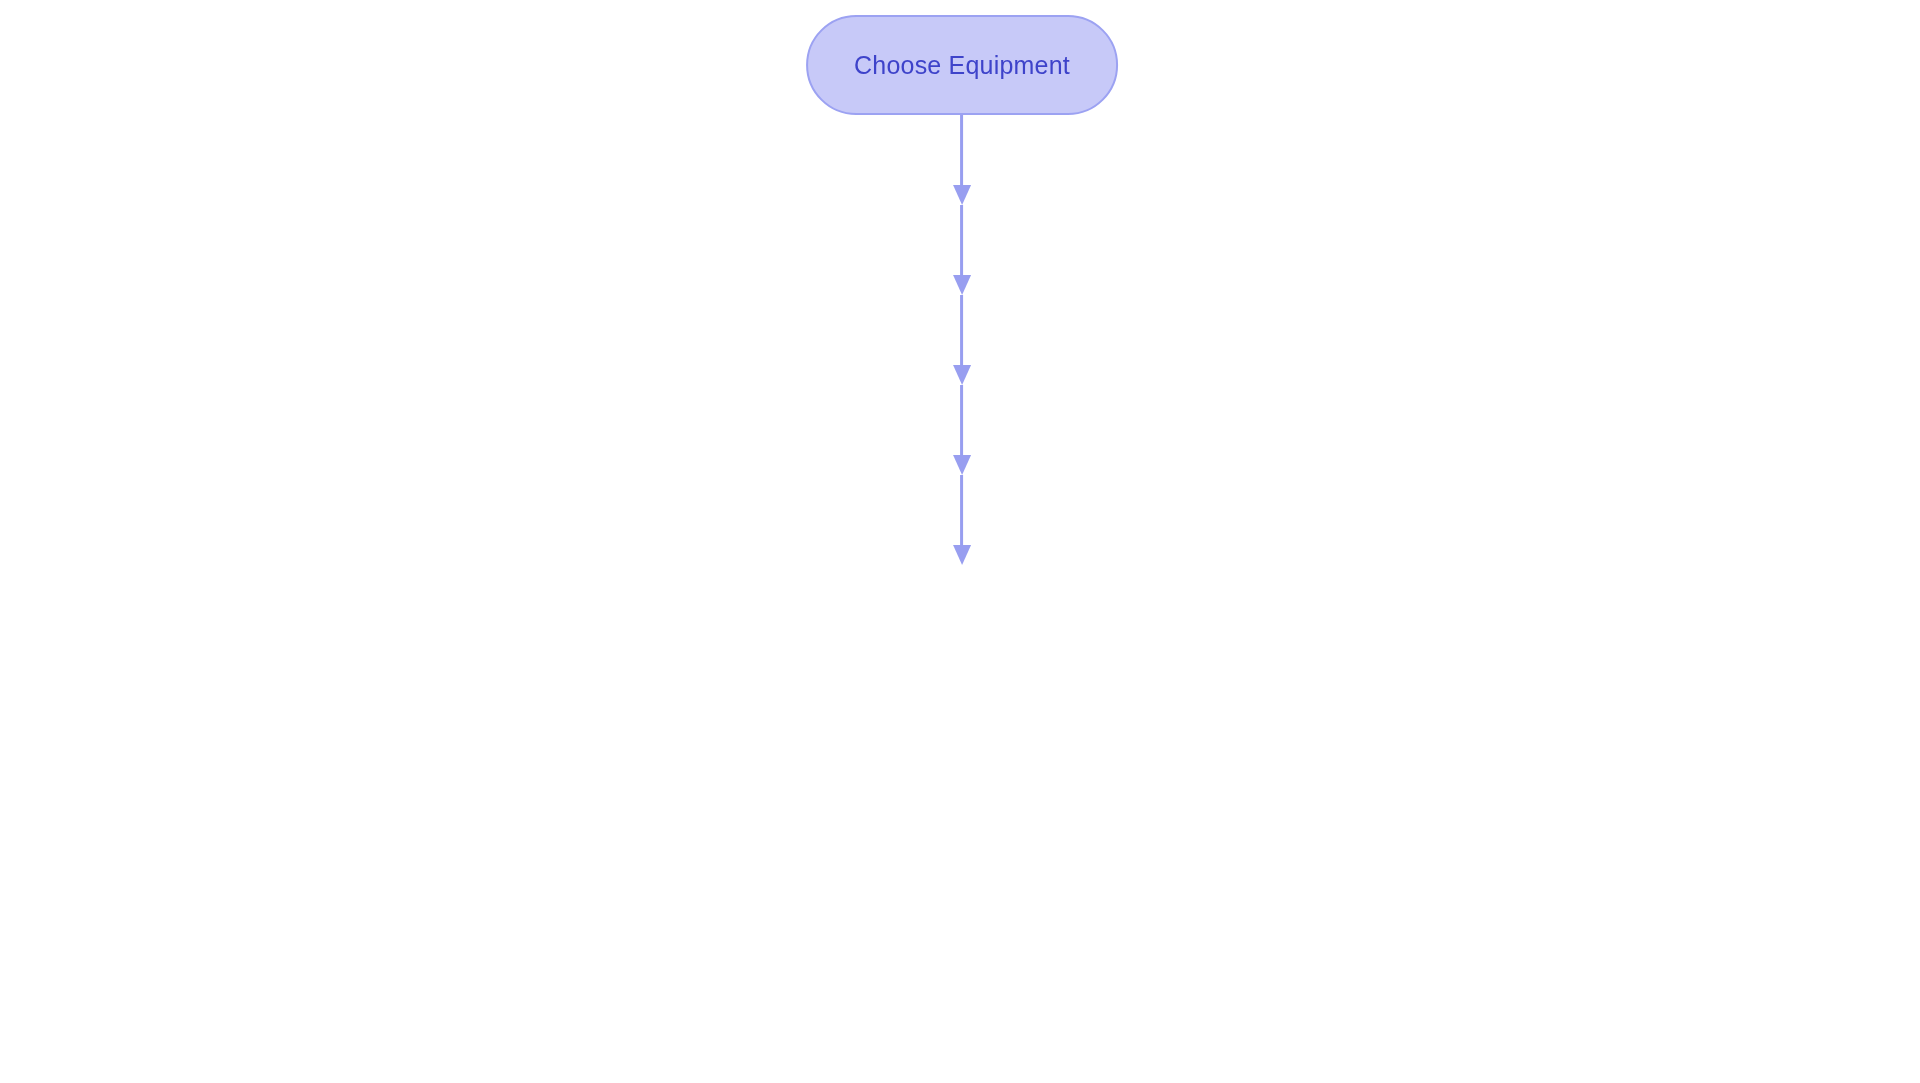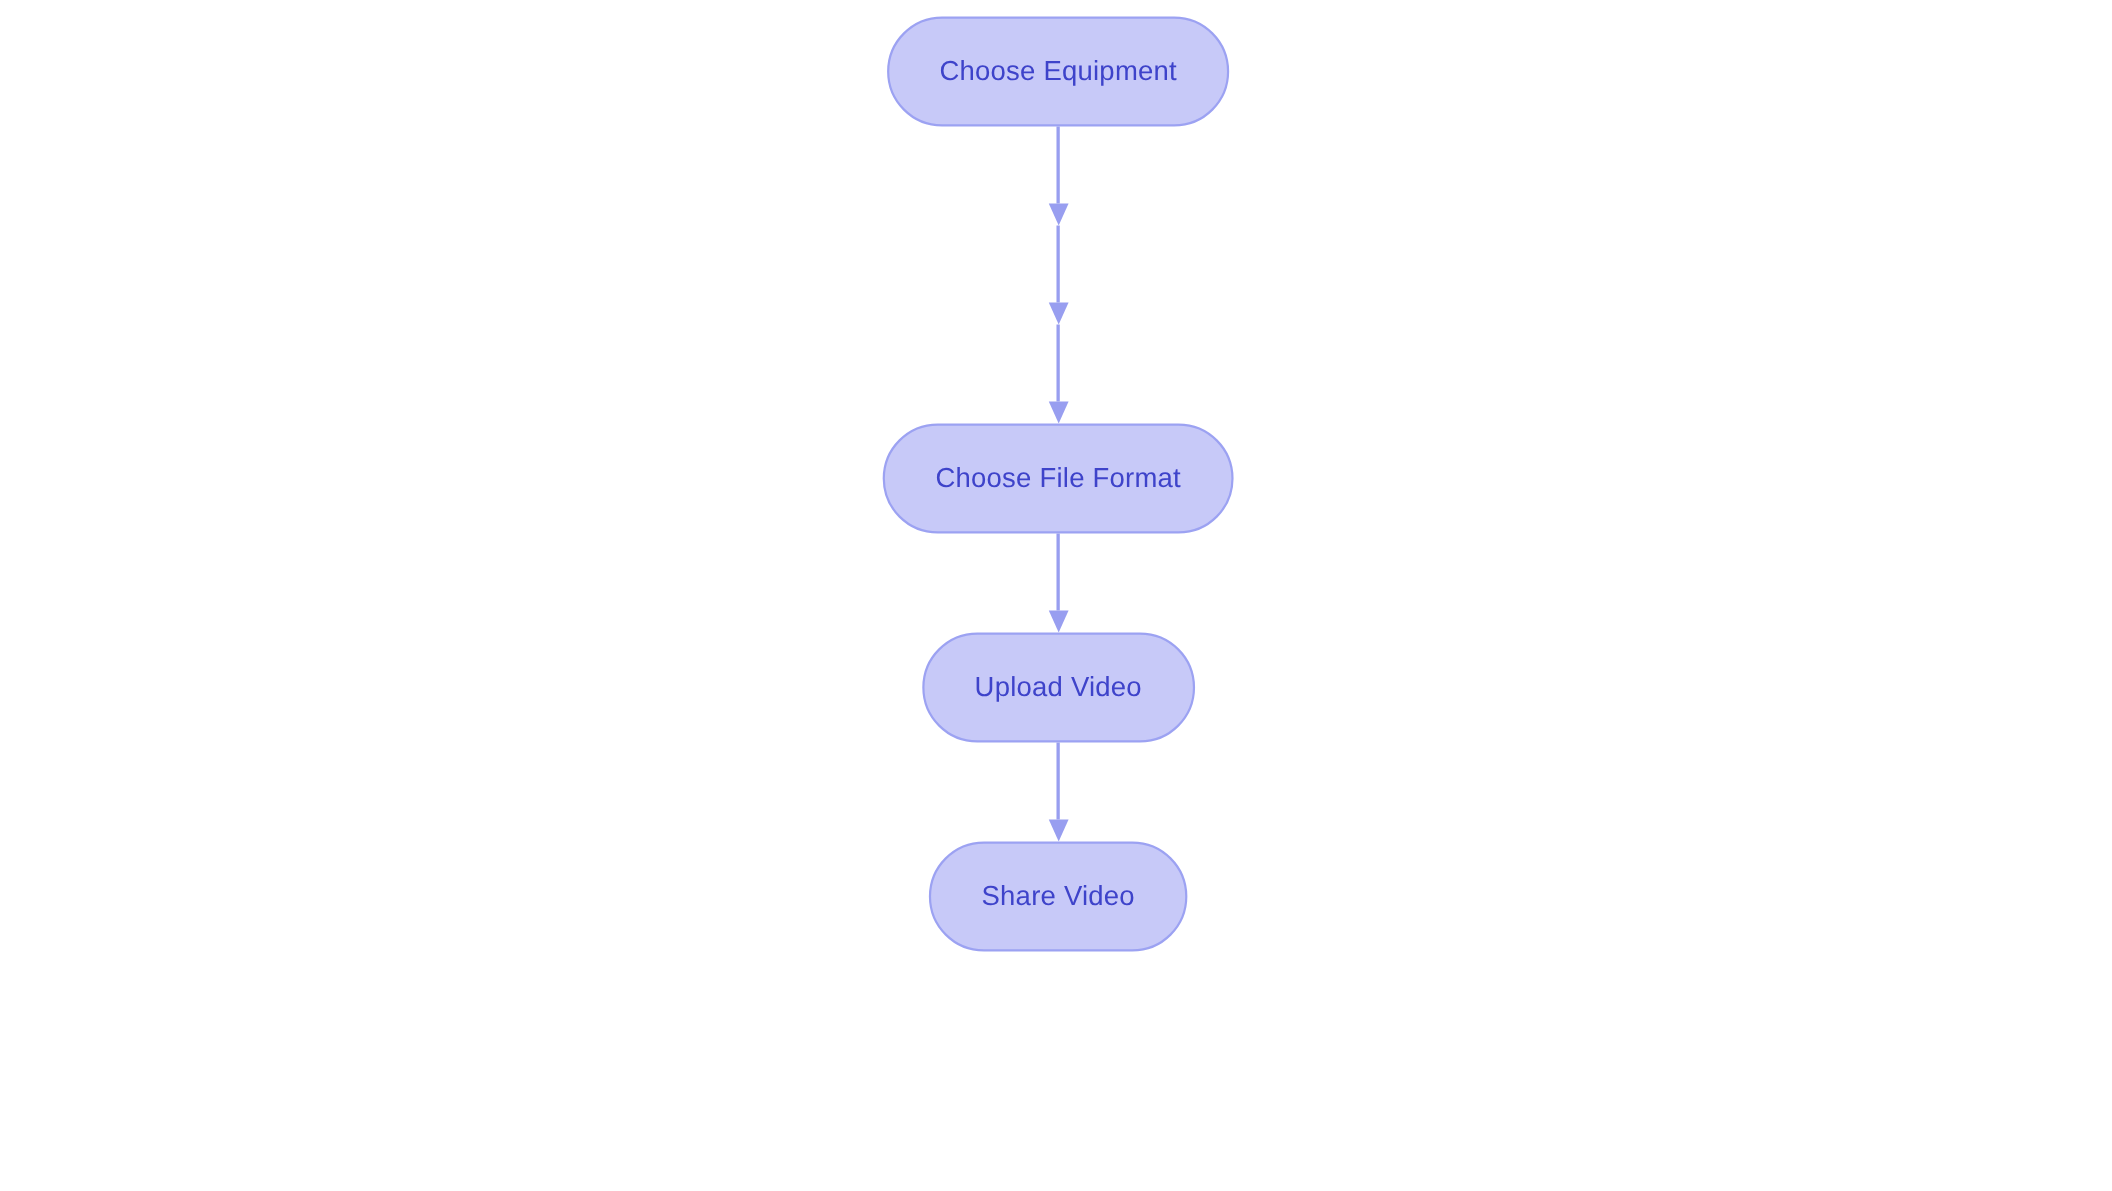--- a/index.html
+++ b/index.html
@@ -84,30 +84,27 @@
       <div class="connector-line"></div>
       <div class="connector-head"></div>
     </div>
 
 
     <div class="connector">
       <div class="connector-line"></div>
       <div class="connector-head"></div>
     </div>
 
-    <div class="node">Choose File Format</div>
 
     <div class="connector">
       <div class="connector-line"></div>
       <div class="connector-head"></div>
     </div>
 
-    <div class="node">Upload Video</div>
 
     <div class="connector">
       <div class="connector-line"></div>
       <div class="connector-head"></div>
     </div>
 
-    <div class="node">Share Video</div>
 
   </div>
 </div>
 
 </body></html>

